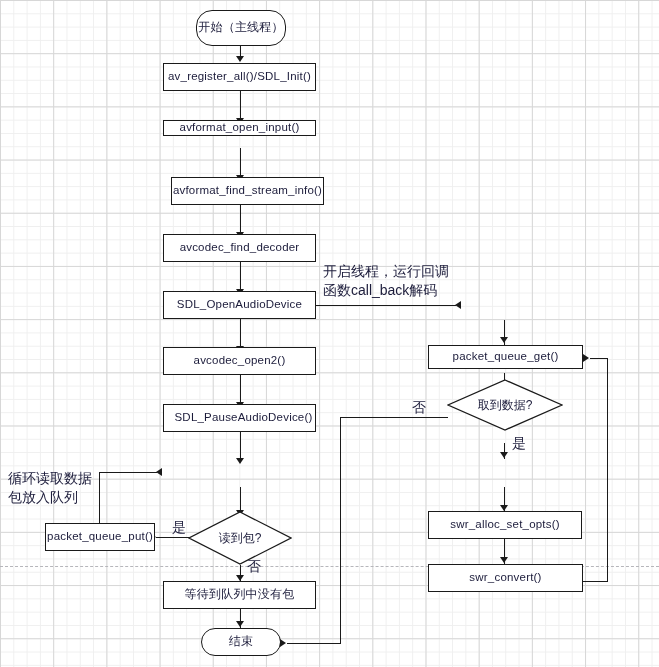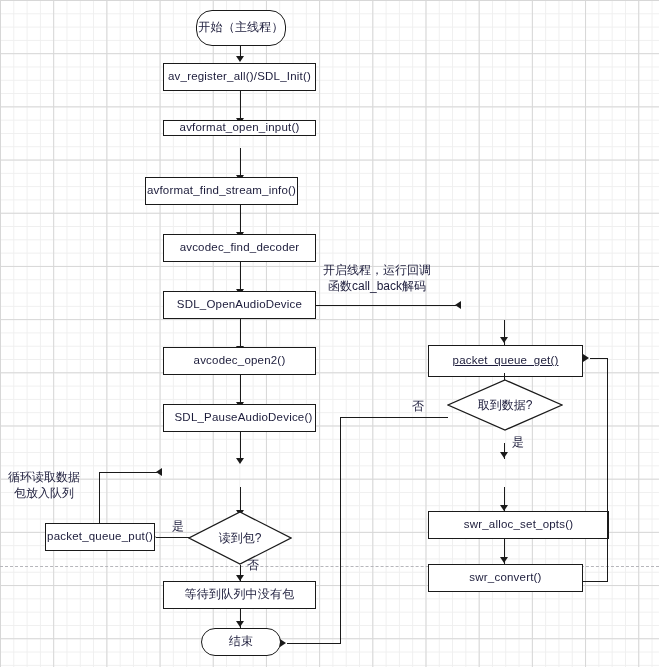--- a/index.html
+++ b/index.html
@@ -66,24 +66,23 @@
   }
   .arrow.right{
     border-right:6.5px solid #1a1a1a;
     border-top:4.2px solid transparent;
     border-bottom:4.2px solid transparent;
     border-left:0;
   }
   .edge-label{
     position:absolute;
     color:#1b1b3a;
-    font-size:12px;
+    font-size:14px;
     line-height:1.35;
     white-space:nowrap;
-    text-align:center;
   }
   .pagebreak-h{
     position:absolute;left:0;width:659px;height:0;
     border-top:1px dashed #b6b6bb;
   }
 </style>
 </head>
 <body>
 
 <div id="canvas">
@@ -98,21 +97,21 @@
   <div class="node" style="left:163px;top:63px;width:153px;height:28px;">av_register_all()/SDL_Init()</div>
 
   <div class="line v" style="left:240px;top:91px;height:28px;"></div>
   <div class="arrow down" style="left:236px;top:118px;"></div>
 
   <div class="node" style="left:163px;top:120px;width:153px;height:16px;">avformat_open_input()</div>
 
   <div class="line v" style="left:240px;top:148px;height:28px;"></div>
   <div class="arrow down" style="left:236px;top:175px;"></div>
 
-  <div class="node" style="left:145px;top:177px;width:153px;height:28px;">avformat_find_stream_info()</div>
+  <div class="node" style="left:171px;top:177px;width:153px;height:28px;">avformat_find_stream_info()</div>
 
   <div class="line v" style="left:240px;top:205px;height:28px;"></div>
   <div class="arrow down" style="left:236px;top:232px;"></div>
 
   <div class="node" style="left:163px;top:234px;width:153px;height:28px;">avcodec_find_decoder</div>
 
   <div class="line v" style="left:240px;top:262px;height:28px;"></div>
   <div class="arrow down" style="left:236px;top:289px;"></div>
 
   <div class="node" style="left:163px;top:291px;width:153px;height:28px;">SDL_OpenAudioDevice</div>
@@ -172,21 +171,21 @@
     <div>函数call_back解码</div>
   </div>
 
   <div class="line h" style="left:316px;top:305px;width:140px;"></div>
   <div class="arrow right" style="left:455px;top:301px;"></div>
 
 
   <div class="line v" style="left:504px;top:320px;height:25px;"></div>
   <div class="arrow down" style="left:500px;top:337px;"></div>
 
-  <div class="node" style="left:428px;top:345px;width:155px;height:32px;text-decoration:underline;">packet_queue_get()</div>
+  <div class="node" style="left:428px;top:345px;width:155px;height:24px;">packet_queue_get()</div>
 
   <div class="line v" style="left:504px;top:373px;height:18px;"></div>
   <div class="arrow down" style="left:500px;top:386px;"></div>
 
   <div class="diamond" style="left:447px;top:379px;width:116px;height:52px;text-decoration:underline;">
     <svg class="dshape" viewBox="0 0 116 52" preserveAspectRatio="none">
       <polygon points="58,1 115,26 58,51 1,26" fill="#ffffff" stroke="#1a1a1a" stroke-width="1.3"></polygon>
     </svg>
     <div class="dlabel">取到数据?</div>
   </div>
@@ -198,21 +197,21 @@
   <div class="edge-label" style="left:412px;top:398px;">否</div>
 
   <div class="line v" style="left:504px;top:443px;height:16px;"></div>
   <div class="arrow down" style="left:500px;top:452px;"></div>
   <div class="edge-label" style="left:512px;top:434px;">是</div>
 
 
   <div class="line v" style="left:504px;top:487px;height:24px;"></div>
   <div class="arrow down" style="left:500px;top:505px;"></div>
 
-  <div class="node" style="left:428px;top:511px;width:181px;height:28px;">swr_alloc_set_opts()</div>
+  <div class="node" style="left:428px;top:511px;width:154px;height:28px;">swr_alloc_set_opts()</div>
 
   <div class="line v" style="left:504px;top:539px;height:25px;"></div>
   <div class="arrow down" style="left:500px;top:557px;"></div>
 
   <div class="node" style="left:428px;top:564px;width:155px;height:28px;">swr_convert()</div>
 
   <div class="line h" style="left:583px;top:581px;width:25px;"></div>
   <div class="line v" style="left:607px;top:358px;height:224px;"></div>
   <div class="line h" style="left:590px;top:358px;width:18px;"></div>
   <div class="arrow left" style="left:583px;top:354px;"></div>

